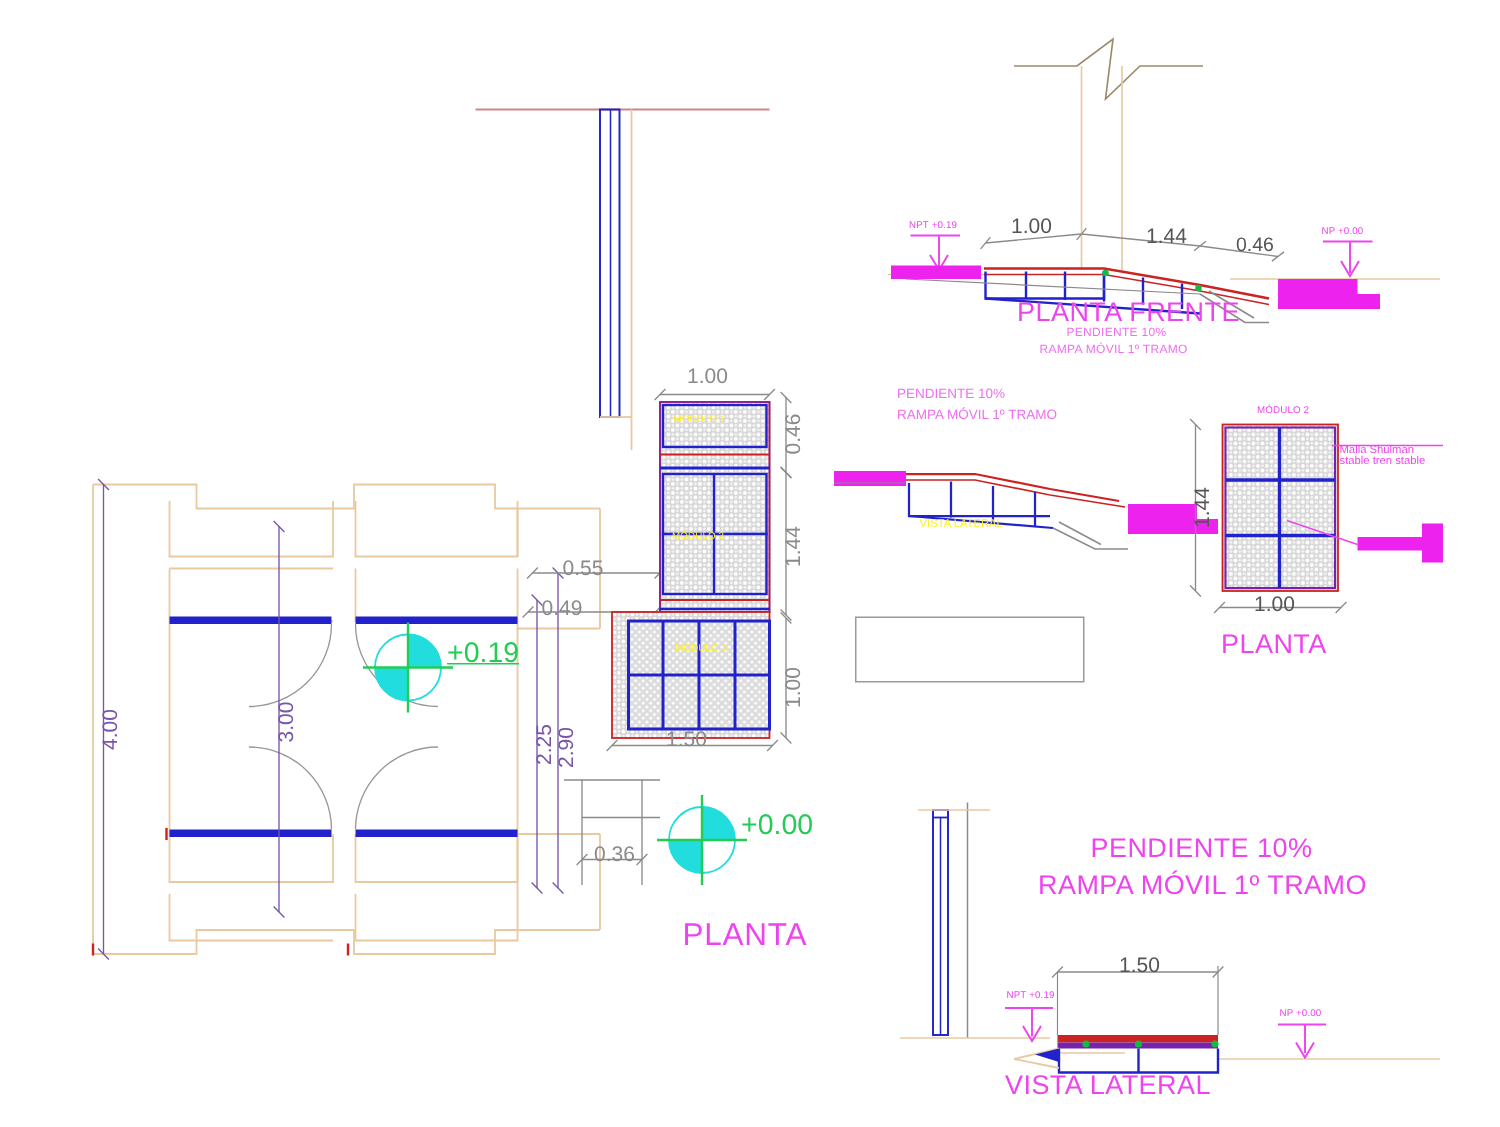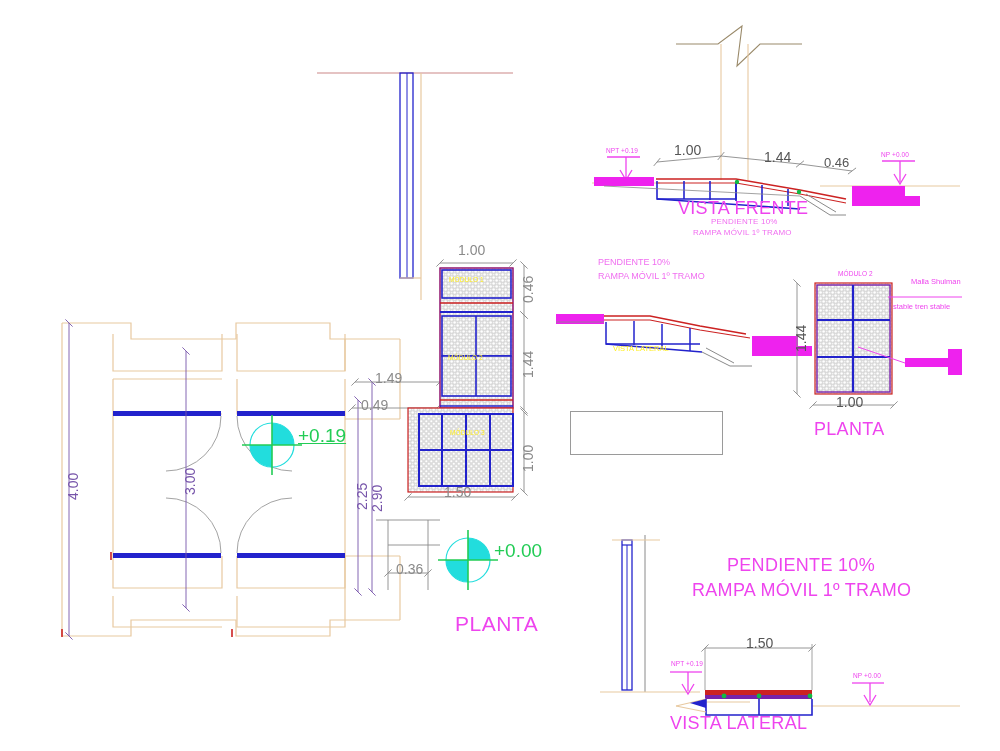--- a/index.html
+++ b/index.html
@@ -355,21 +355,21 @@
     </g>
   </svg>
 
   <div class="acceso-box" style="left:570px; top:411px; width:153px; height:44px;"></div>
 
   <div class="txt dim t-purple rot90" style="left:66px; top:500px;">4.00</div>
   <div class="txt dim t-purple rot90" style="left:183px; top:495px;">3.00</div>
   <div class="txt dim t-purple rot90" style="left:355px; top:510px;">2.25</div>
   <div class="txt dim t-purple rot90" style="left:370px; top:512px;">2.90</div>
 
-  <div class="txt dim t-gray" style="left:375px; top:371px;">1.49</div>
+  <div class="txt dim t-gray" style="left:375px; top:371px;">0.55</div>
   <div class="txt dim t-gray" style="left:361px; top:398px;">0.49</div>
   <div class="txt dim t-gray" style="left:396px; top:562px;">0.36</div>
 
   <div class="txt dim t-gray" style="left:458px; top:243px;">1.00</div>
   <div class="txt dim t-gray rot90" style="left:521px; top:303px;">0.46</div>
   <div class="txt dim t-gray rot90" style="left:521px; top:378px;">1.44</div>
   <div class="txt dim t-gray rot90" style="left:521px; top:472px;">1.00</div>
   <div class="txt dim t-gray" style="left:444px; top:485px;">1.50</div>
 
   <div class="txt tiny t-yellow" style="left:449px; top:277px;">MÓDULO 1</div>
@@ -379,30 +379,30 @@
   <div class="txt lvl t-green" style="left:298px; top:426px;text-decoration:underline;">+0.19</div>
   <div class="txt lvl t-green" style="left:494px; top:541px;text-align:right;">+0.00</div>
 
   <div class="txt title-lg t-magenta" style="left:455px; top:613px;">PLANTA</div>
 
   <div class="txt dim t-dkgray" style="left:674px; top:143px;">1.00</div>
   <div class="txt dim t-dkgray" style="left:764px; top:150px;">1.44</div>
   <div class="txt dim-sm t-dkgray" style="left:824px; top:156px;">0.46</div>
   <div class="txt tiny t-magenta" style="left:606px; top:148px;">NPT +0.19</div>
   <div class="txt tiny t-magenta" style="left:881px; top:152px;">NP +0.00</div>
-  <div class="txt title-md t-magenta" style="left:678px; top:199px;">VISTA FRENTE</div>
+  <div class="txt title-md t-magenta" style="left:678px; top:199px;">PLANTA FRENTE</div>
   <div class="txt sub-sm t-magenta-lt" style="left:711px; top:218px;">PENDIENTE 10%</div>
   <div class="txt sub-sm t-magenta-lt" style="left:693px; top:229px;">RAMPA MÓVIL 1º TRAMO</div>
 
   <div class="txt note t-magenta-lt" style="left:598px; top:258px;">PENDIENTE 10%</div>
   <div class="txt note t-magenta-lt" style="left:598px; top:272px;">RAMPA MÓVIL 1º TRAMO</div>
   <div class="txt tiny2 t-yellow" style="left:613px; top:345px;">VISTA LATERAL</div>
 
   <div class="txt tiny t-magenta" style="left:838px; top:271px;">MÓDULO 2</div>
-  <div class="txt tiny2 t-magenta" style="left:893px; top:278px;padding-left:18px;">Malla Shulman</div>
+  <div class="txt tiny2 t-magenta" style="left:893px; top:296px;">Malla Shulman</div>
   <div class="txt tiny2 t-magenta" style="left:893px; top:303px;">stable tren stable</div>
   <div class="txt dim t-dkgray rot90" style="left:794px; top:352px;">1.44</div>
   <div class="txt dim t-dkgray" style="left:836px; top:395px;">1.00</div>
   <div class="txt title-md t-magenta" style="left:814px; top:420px;">PLANTA</div>
 
   <div class="txt title-md t-magenta" style="left:727px; top:556px;">PENDIENTE 10%</div>
   <div class="txt title-md t-magenta" style="left:692px; top:581px;">RAMPA MÓVIL 1º TRAMO</div>
   <div class="txt dim t-dkgray" style="left:746px; top:636px;">1.50</div>
   <div class="txt tiny t-magenta" style="left:671px; top:661px;">NPT +0.19</div>
   <div class="txt tiny t-magenta" style="left:853px; top:673px;">NP +0.00</div>

